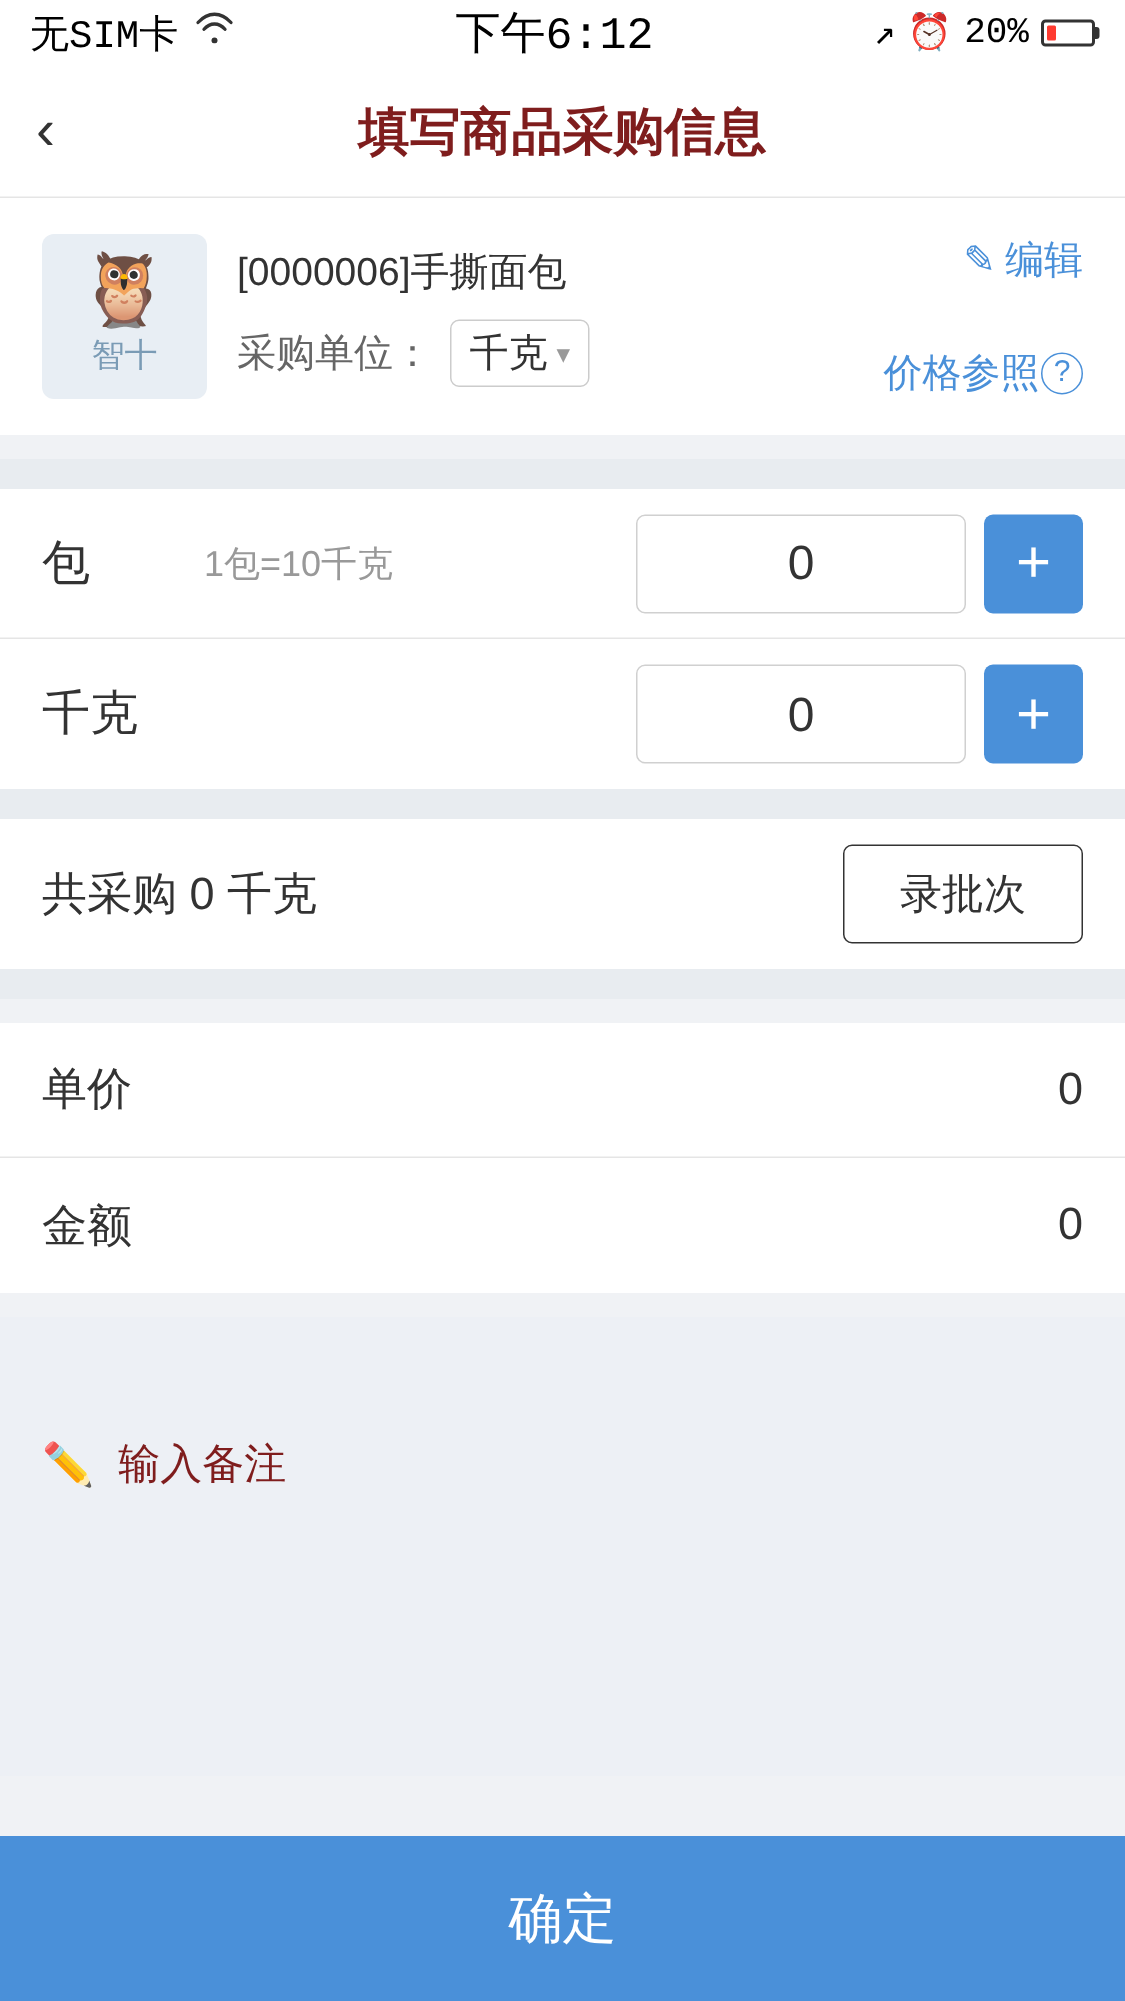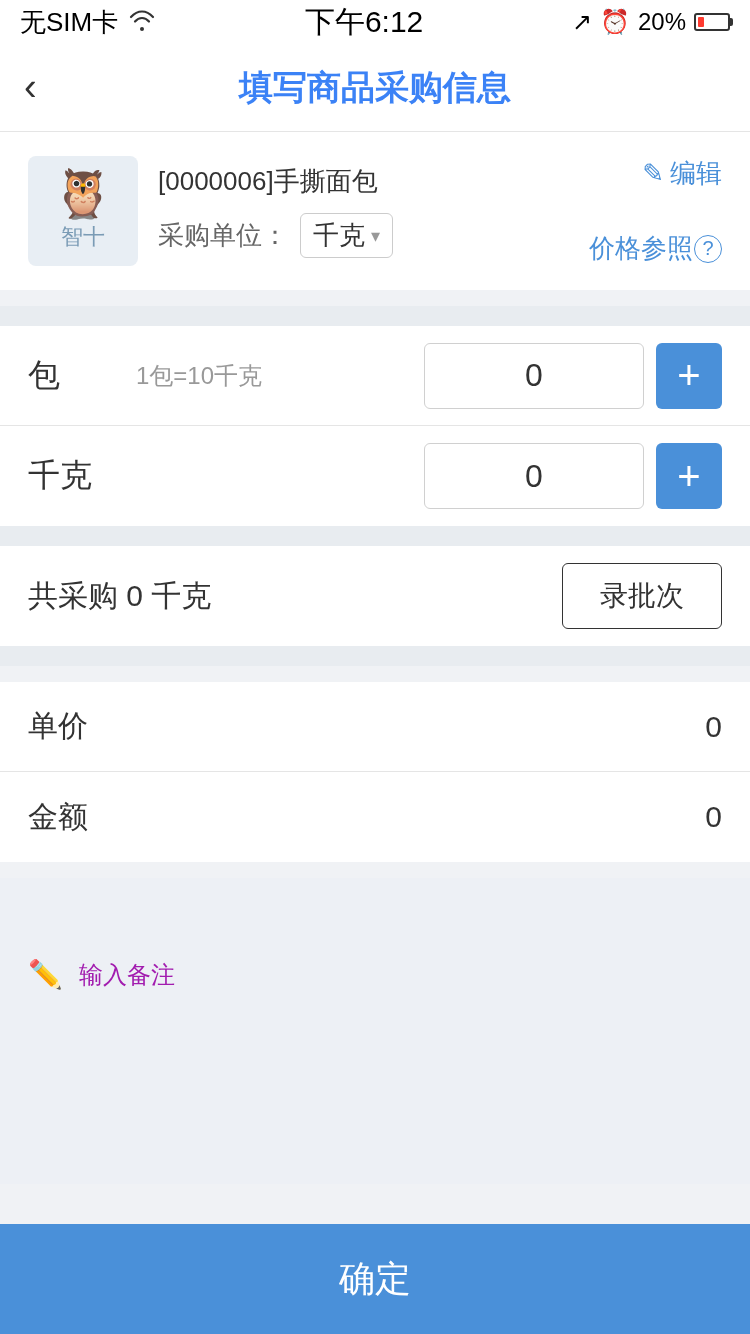--- a/index.html
+++ b/index.html
@@ -17,20 +17,21 @@
     .status-bar {
       width: 100%;
       height: 44px;
       background: #fff;
       display: flex;
       align-items: center;
       justify-content: space-between;
       padding: 0 20px;
       font-size: 26px;
       font-weight: 500;
+      font-family: Liberation Mono, monospace;
     }
     .status-left {
       display: flex;
       align-items: center;
       gap: 10px;
     }
     .status-center {
       font-size: 30px;
       font-weight: 500;
     }
@@ -86,21 +87,21 @@
     .nav-back {
       position: absolute;
       left: 24px;
       font-size: 38px;
       color: #333;
       cursor: pointer;
     }
     .nav-title {
       font-size: 34px;
       font-weight: 600;
-      color: #3b82f6;
+      color: #7f1d1d;
     }
 
     
     .product-card {
       background: #fff;
       padding: 24px 28px;
       display: flex;
       align-items: center;
       gap: 20px;
       position: relative;
@@ -300,22 +301,22 @@
       display: flex;
       align-items: center;
       gap: 16px;
       flex: 1;
     }
     .remark-icon {
       font-size: 28px;
       color: #999;
     }
     .remark-placeholder {
-      font-size: 24px;
-      color: #a21caf;
+      font-size: 28px;
+      color: #7f1d1d;
     }
 
     .main-content {
       flex: 1;
       display: flex;
       flex-direction: column;
     }
 
     .content-bg {
       flex: 1;

